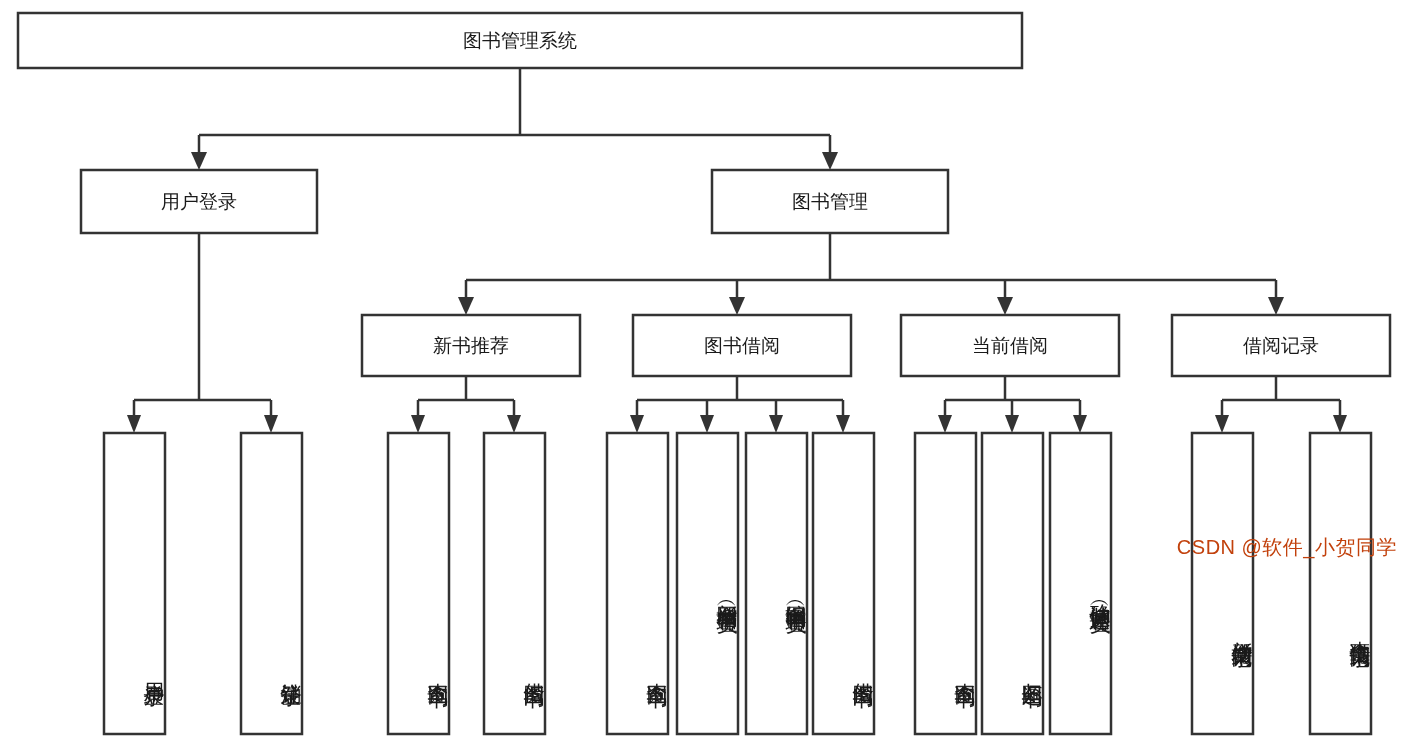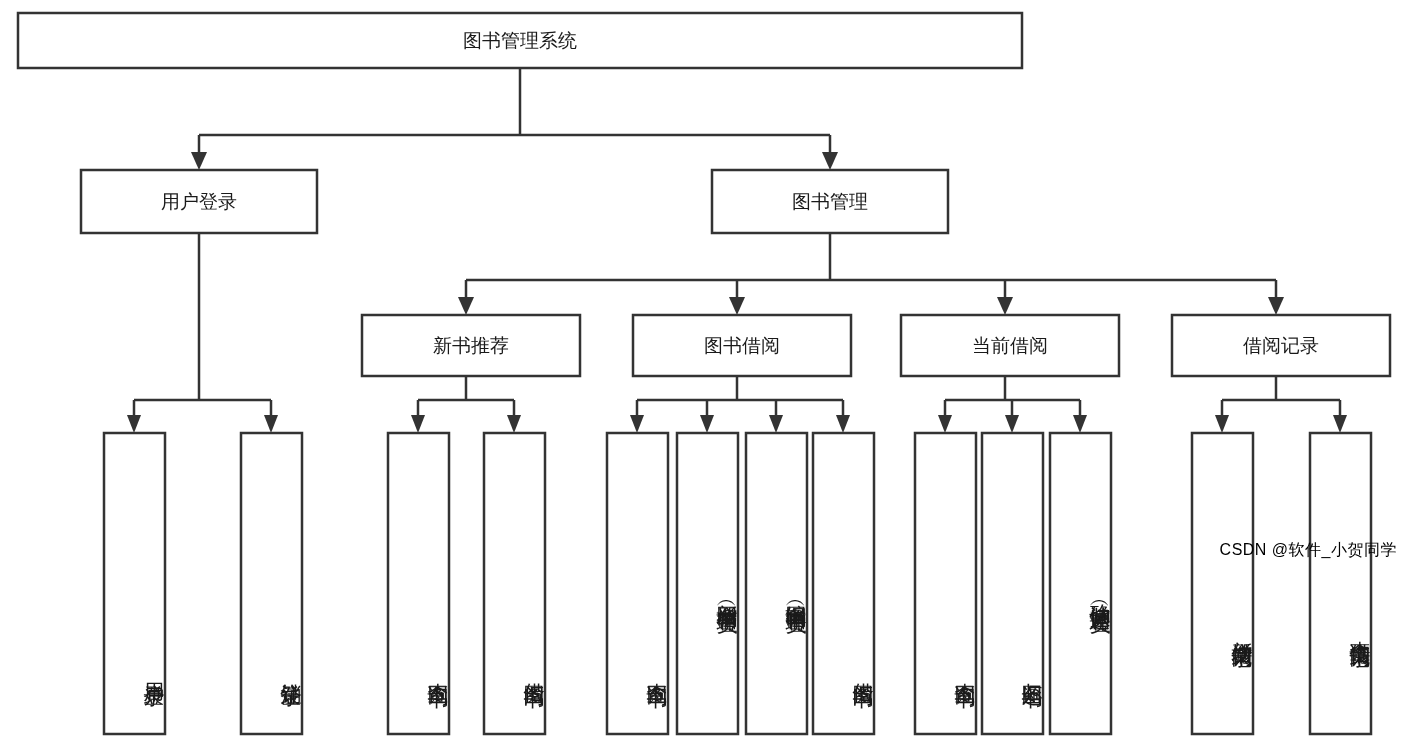--- a/index.html
+++ b/index.html
@@ -61,22 +61,22 @@
     letter-spacing: 1.5px;
     color: #1a1a1a;
     white-space: nowrap;
     pointer-events: none;
   }
   .watermark {
     position: absolute;
     right: 8px;
     bottom: 6px;
     font-family: "Liberation Sans", "DejaVu Sans", sans-serif;
-    font-size: 16px;
-    color: #000000;
+    font-size: 20px;
+    color: #c2410c;
     letter-spacing: 0.5px;
     white-space: nowrap;
   }
 </style>
 </head>
 <body>
 
 <div id="diagram-root">
 
   <svg class="canvas" viewBox="0 0 1405 747">

